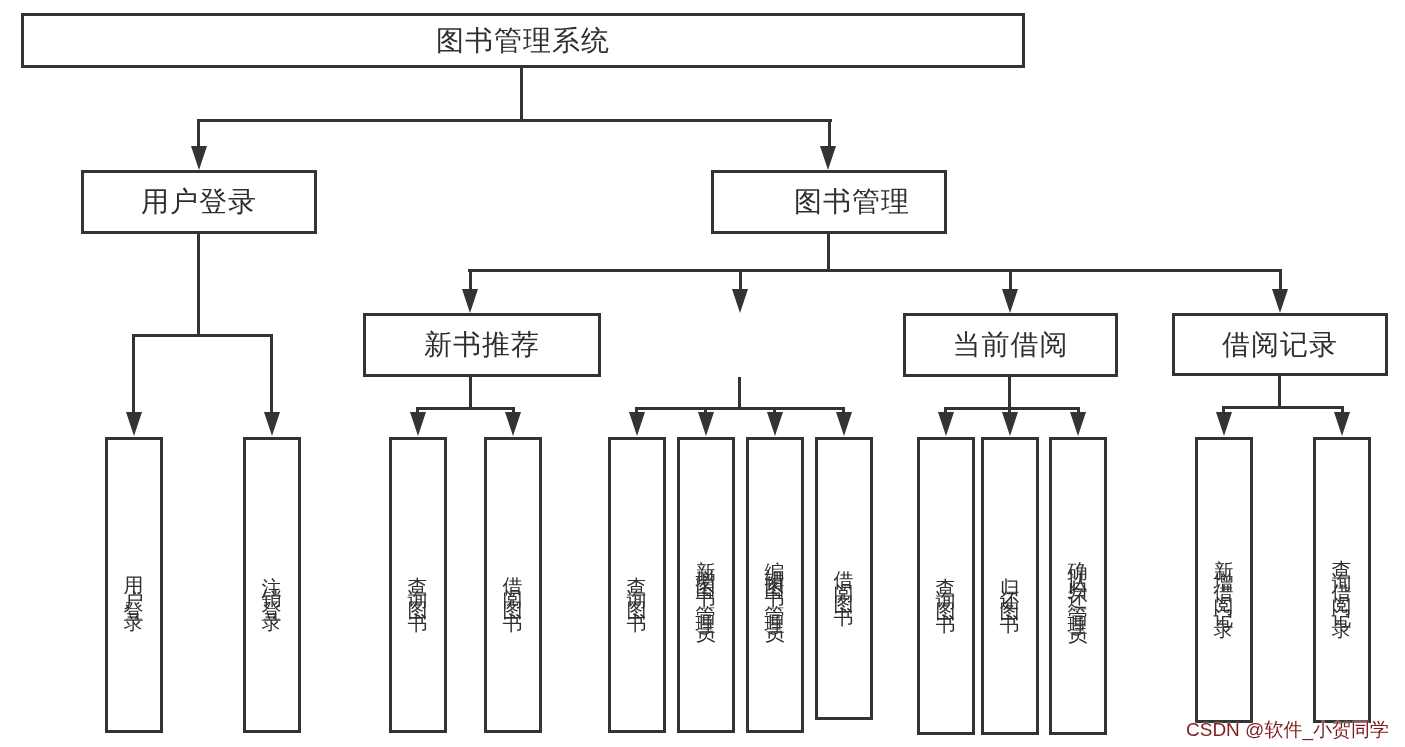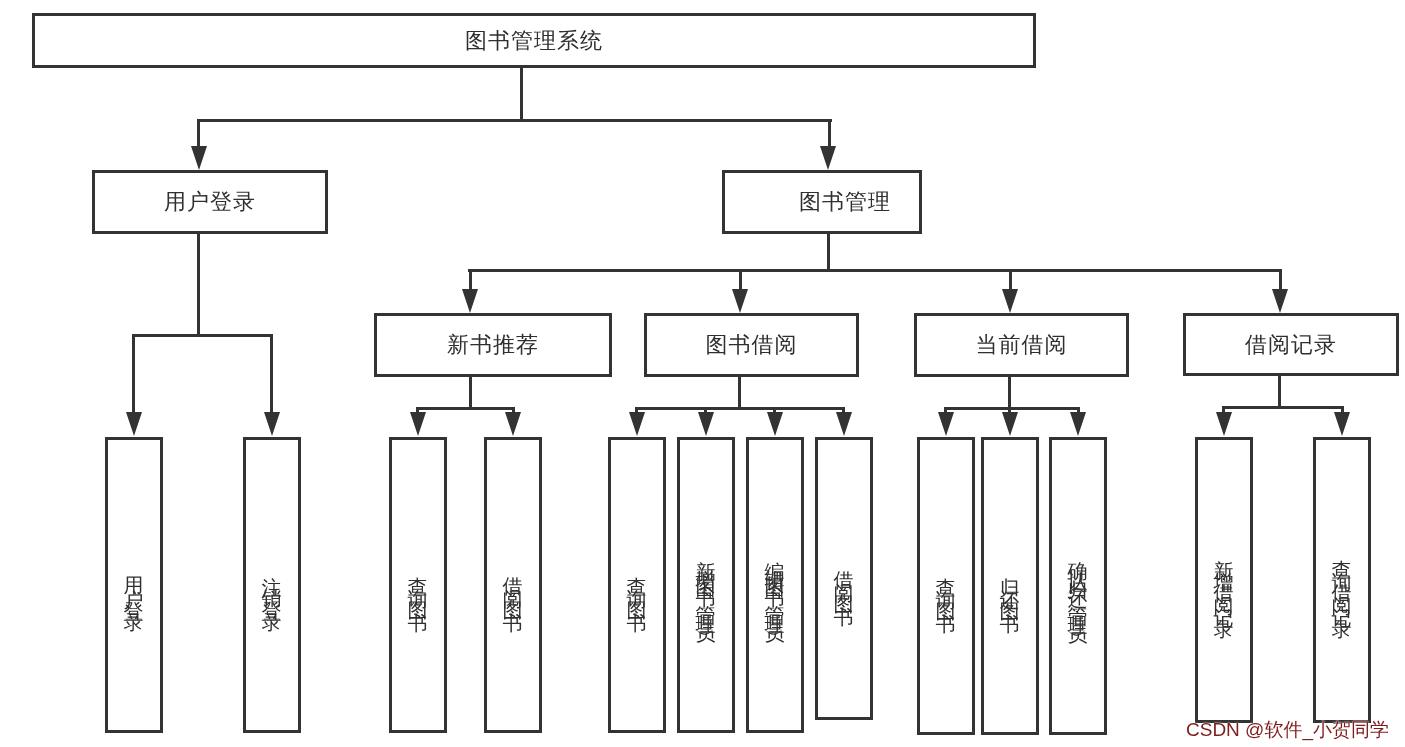--- a/index.html
+++ b/index.html
@@ -3,21 +3,21 @@
 <meta charset="utf-8">
 <style>
   html,body{margin:0;padding:0;background:#ffffff;}
   #stage{
     position:relative;width:1405px;height:747px;background:#ffffff;overflow:hidden;
     font-family:"Liberation Sans","DejaVu Sans",sans-serif;color:#2f2f2f;
   }
   .box{
     position:absolute;box-sizing:border-box;border:3px solid #333333;background:#ffffff;
     display:flex;align-items:center;justify-content:center;
-    font-size:22px;letter-spacing:1px;color:#2f2f2f;margin-left:11px;
+    font-size:28px;letter-spacing:1px;color:#2f2f2f;
   }
   .vbox{
     position:absolute;box-sizing:border-box;border:3px solid #333333;background:#ffffff;
     display:flex;align-items:center;justify-content:center;
   }
   .vtext{
     writing-mode:vertical-rl;text-orientation:mixed;
     font-size:20px;letter-spacing:12px;line-height:1;color:#2f2f2f;
   }
   .line{position:absolute;background:#333333;}
@@ -43,21 +43,21 @@
   <div class="line" style="left:520px;top:68px;width:3px;height:54px;"></div>
   <div class="line" style="left:197px;top:119px;width:635px;height:3px;"></div>
   <div class="line" style="left:197px;top:119px;width:3px;height:30px;"></div>
   <div class="head" style="left:191px;top:146px;"></div>
   <div class="line" style="left:828px;top:119px;width:3px;height:30px;"></div>
   <div class="head" style="left:820px;top:146px;"></div>
 
   <div class="box" style="left:81px;top:170px;width:236px;height:64px;">
     <span>用户登录</span>
   </div>
-  <div class="box" style="left:711px;top:170px;width:200px;height:64px;padding-left:46px;">
+  <div class="box" style="left:711px;top:170px;width:236px;height:64px;padding-left:46px;">
     <span>图书管理</span>
   </div>
 
   <div class="line" style="left:197px;top:234px;width:3px;height:103px;"></div>
   <div class="line" style="left:132px;top:334px;width:141px;height:3px;"></div>
   <div class="line" style="left:132px;top:334px;width:3px;height:80px;"></div>
   <div class="head" style="left:126px;top:412px;"></div>
   <div class="line" style="left:270px;top:334px;width:3px;height:80px;"></div>
   <div class="head" style="left:264px;top:412px;"></div>
 
@@ -67,23 +67,20 @@
   <div class="head" style="left:462px;top:289px;"></div>
   <div class="line" style="left:739px;top:269px;width:3px;height:24px;"></div>
   <div class="head" style="left:732px;top:289px;"></div>
   <div class="line" style="left:1009px;top:269px;width:3px;height:24px;"></div>
   <div class="head" style="left:1002px;top:289px;"></div>
   <div class="line" style="left:1279px;top:269px;width:3px;height:24px;"></div>
   <div class="head" style="left:1272px;top:289px;"></div>
 
   <div class="box" style="left:363px;top:313px;width:238px;height:64px;">
     <span>新书推荐</span>
-  </div>
-  <div class="box" style="left:633px;top:313px;width:215px;height:64px;">
-    <span>图书借阅</span>
   </div>
   <div class="box" style="left:1172px;top:313px;width:216px;height:63px;">
     <span>借阅记录</span>
   </div>
   <div class="box" style="left:903px;top:313px;width:215px;height:64px;">
     <span>当前借阅</span>
   </div>
 
   <div class="line" style="left:469px;top:377px;width:3px;height:33px;"></div>
   <div class="line" style="left:416px;top:407px;width:99px;height:3px;"></div>

